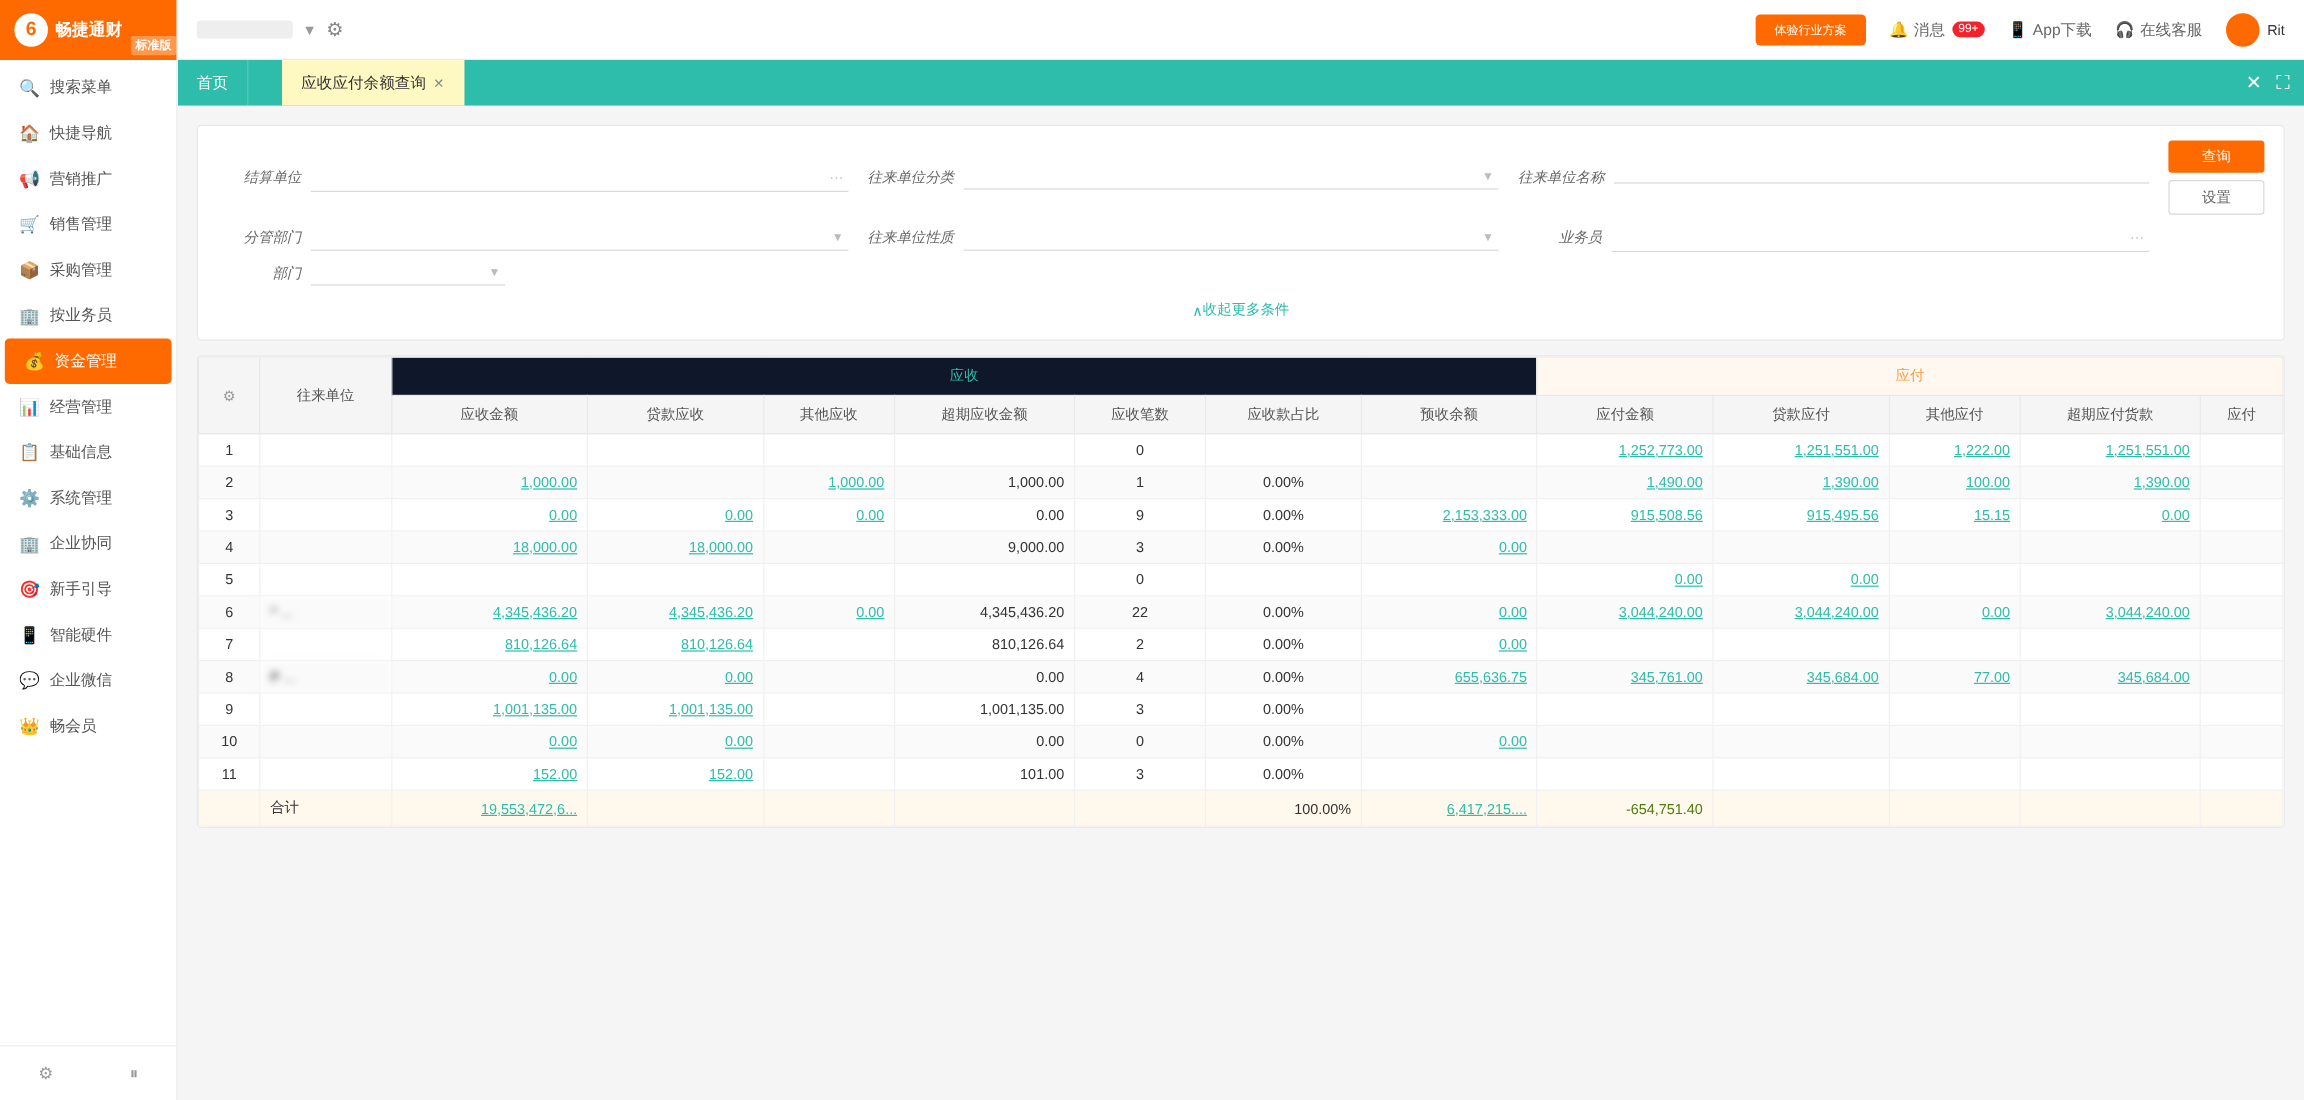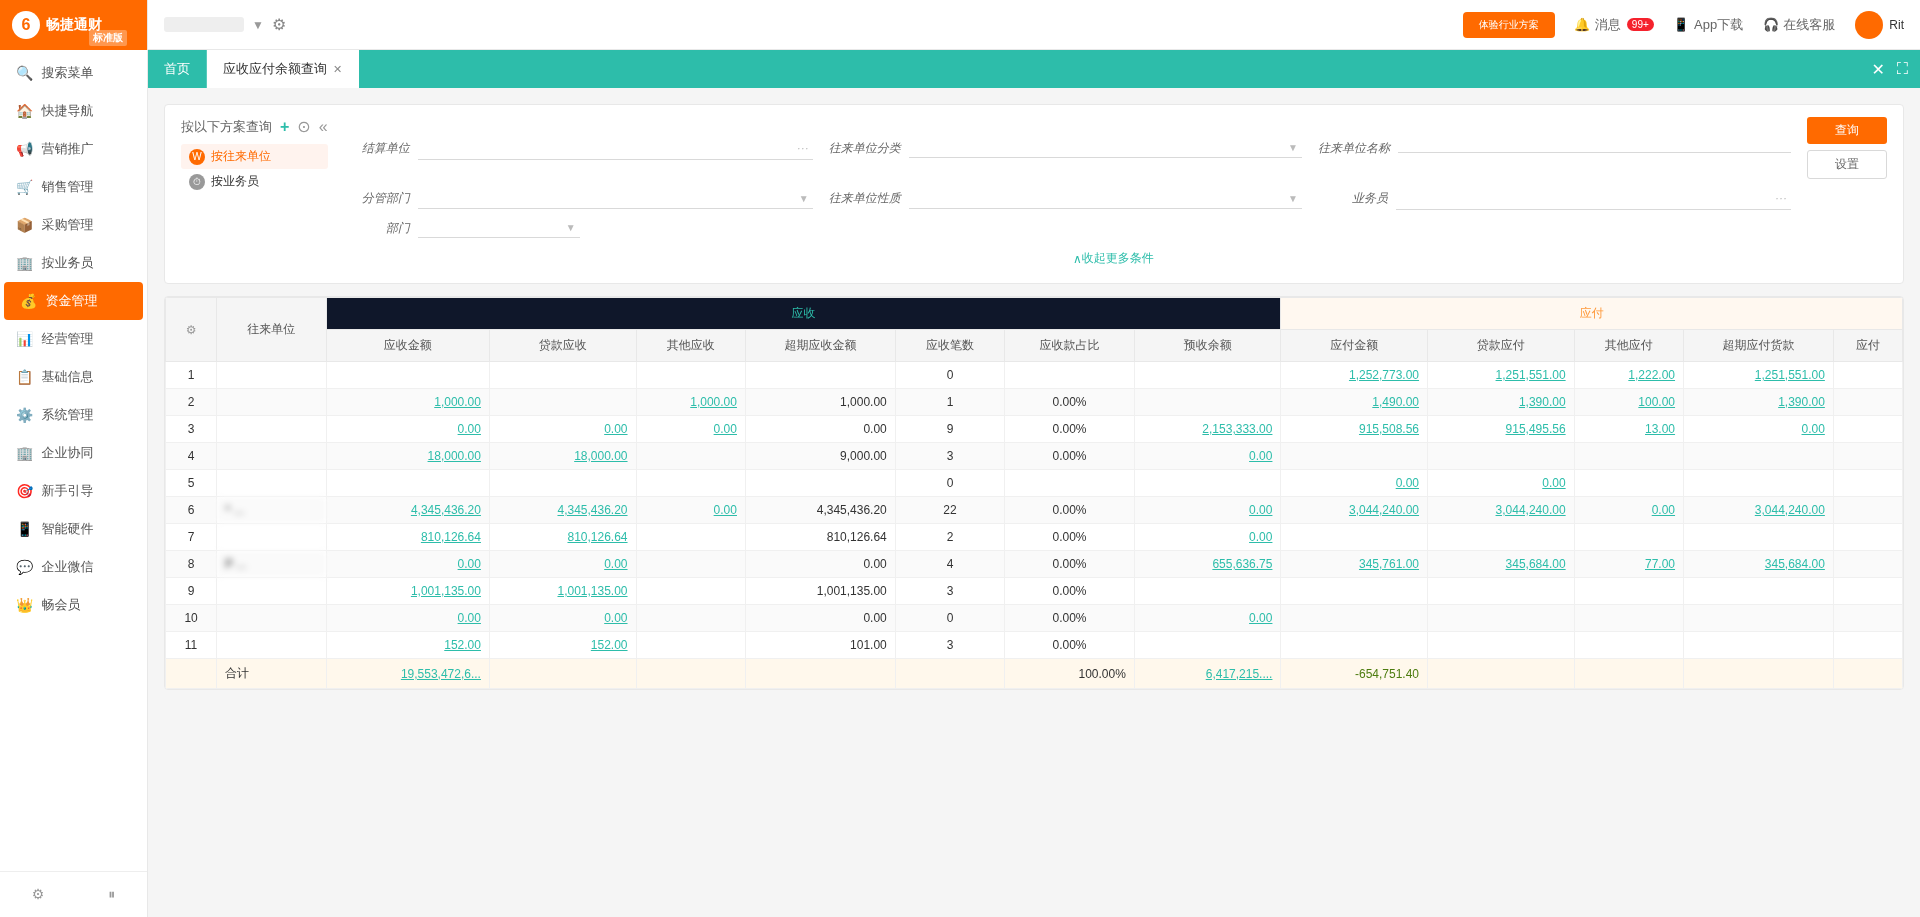--- a/index.html
+++ b/index.html
@@ -15,21 +15,21 @@
       background: #ff6a00; height: 50px; display: flex; align-items: center;
       padding: 0 12px; color: #fff; font-size: 14px; font-weight: bold;
       position: relative;
     }
     .sidebar-logo .logo-icon {
       width: 28px; height: 28px; background: #fff; border-radius: 50%;
       display: flex; align-items: center; justify-content: center;
       color: #ff6a00; font-size: 16px; font-weight: 900; margin-right: 6px;
     }
     .sidebar-logo .edition-tag {
-      position: absolute; bottom: 4px; right: 20px; font-size: 10px;
+      position: absolute; bottom: 4px; right: 0; font-size: 10px;
       background: rgba(255,255,255,0.3); padding: 1px 4px; border-radius: 2px; margin-top: 13px;
     }
     .sidebar-nav { flex: 1; overflow-y: auto; padding: 4px 0; }
     .sidebar-item {
       display: flex; align-items: center; padding: 10px 16px; cursor: pointer;
       color: #555; font-size: 13px; transition: background 0.2s;
     }
     .sidebar-item.active { background: #ff6a00; color: #fff; border-radius: 4px; margin: 0 4px; }
     .sidebar-item .icon { margin-right: 8px; font-size: 14px; }
     .sidebar-footer {
@@ -67,21 +67,21 @@
 
     
     .tab-bar {
       position: fixed; left: 148px; top: 50px; right: 0; height: 38px;
       background: #2dbdaa; display: flex; align-items: stretch; z-index: 99;
     }
     .tab-item {
       display: flex; align-items: center; padding: 0 16px; cursor: pointer;
       font-size: 13px; color: rgba(255,255,255,0.8); border-right: 1px solid rgba(255,255,255,0.2);
     }
-    .tab-item.active { background: #ffffff; color: #333; }
+    .tab-item.active { background: #fef9c3; color: #333; margin-left: 28px; }
     .tab-item .close-btn { margin-left: 6px; color: #888; font-size: 11px; }
     .tab-home { color: #fff; }
 
     
     .main-content {
       margin-left: 148px; margin-top: 88px; padding: 16px;
       min-height: calc(100vh - 88px); background: #f5f5f5;
     }
 
     
@@ -295,36 +295,20 @@
     <span style="color:#fff;cursor:pointer;font-size:16px;">⛶</span>
   </div>
 </div>
 
 <div class="main-content">
 
 
   <div class="search-panel">
     <div style="display:flex;gap:12px;">
 
-      <div style="min-width:110px;">
-        <div class="search-top">
-          <span class="search-label">按以下方案查询</span>
-          <span class="search-add-btn">+</span>
-          <span class="search-settings-btn">⊙</span>
-          <span class="search-expand-btn">«</span>
-        </div>
-        <div class="scheme-item active">
-          <span class="scheme-icon">W</span>
-          <span>按往来单位</span>
-        </div>
-        <div class="scheme-item">
-          <span class="scheme-icon-gray">⏱</span>
-          <span>按业务员</span>
-        </div>
-      </div>
 
       <div style="flex:1;">
 
         <div class="search-row">
           <div class="search-field">
             <span class="search-field-label">结算单位</span>
             <div class="search-field-input">
               <span></span>
               <span class="dots">···</span>
             </div>
@@ -454,21 +438,21 @@
               <td class=""></td>
               <td class="td-num td-link">0.00</td>
               <td class="td-num td-link">0.00</td>
               <td class="td-num td-link">0.00</td>
               <td class="td-num">0.00</td>
               <td class="td-center">9</td>
               <td class="td-center">0.00%</td>
               <td class="td-num td-link">2,153,333.00</td>
               <td class="td-num td-link">915,508.56</td>
               <td class="td-num td-link">915,495.56</td>
-              <td class="td-num td-link">13.00</td>
+              <td class="td-num td-link">15.15</td>
               <td class="td-num td-link">0.00</td>
               <td class="td-num"></td>
             </tr>
             <tr class="row-even">
               <td class="td-center">4</td>
               <td class=""></td>
               <td class="td-num td-link">18,000.00</td>
               <td class="td-num td-link">18,000.00</td>
               <td class="td-num td-link"></td>
               <td class="td-num">9,000.00</td>

